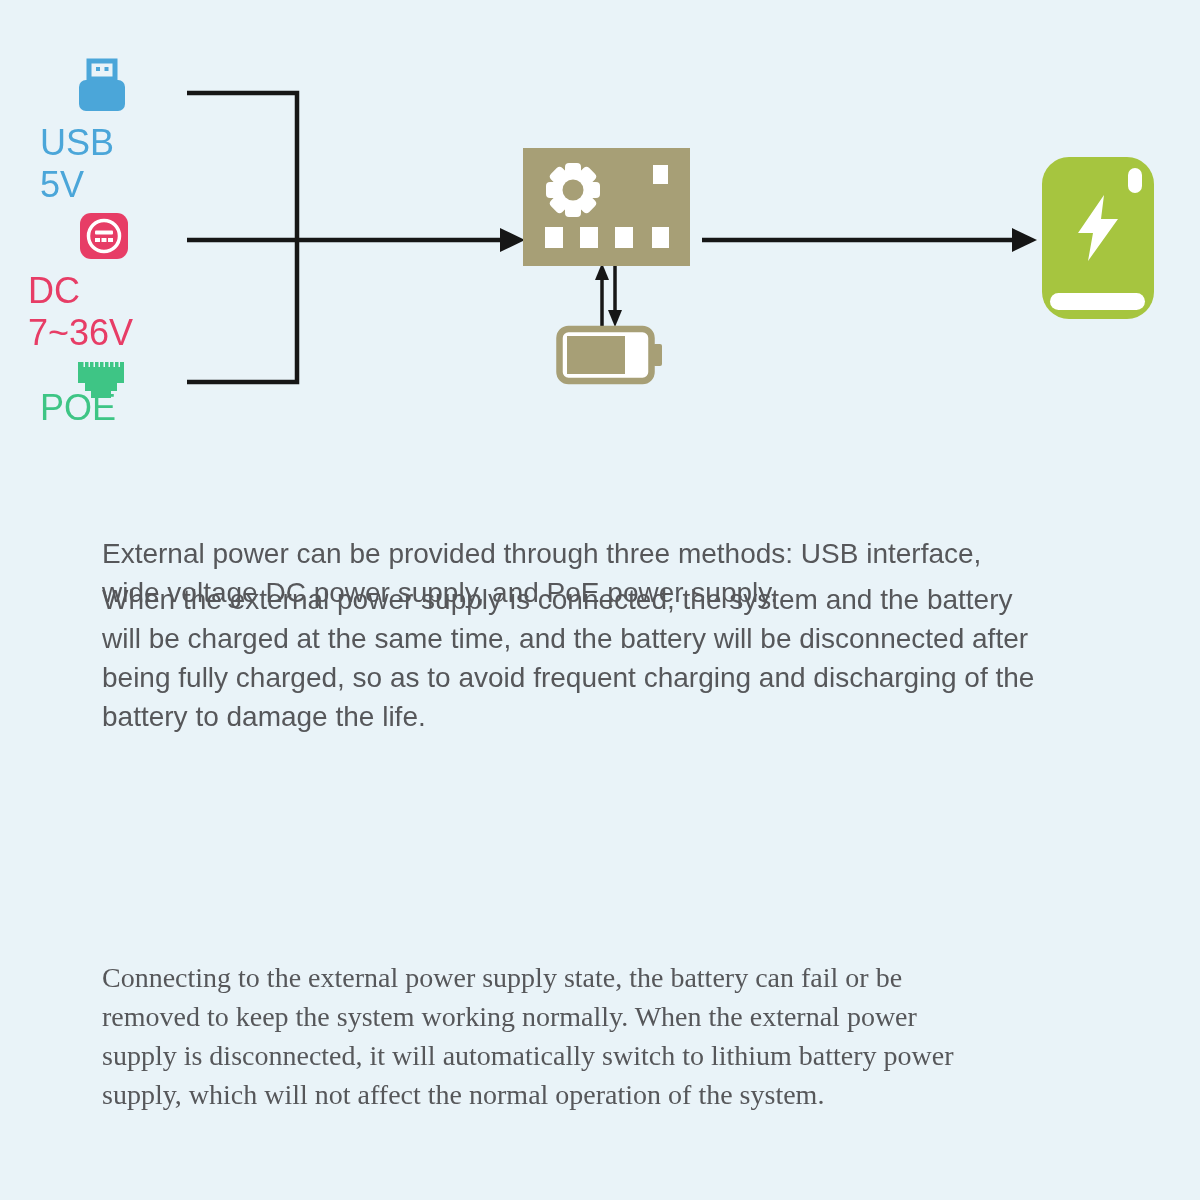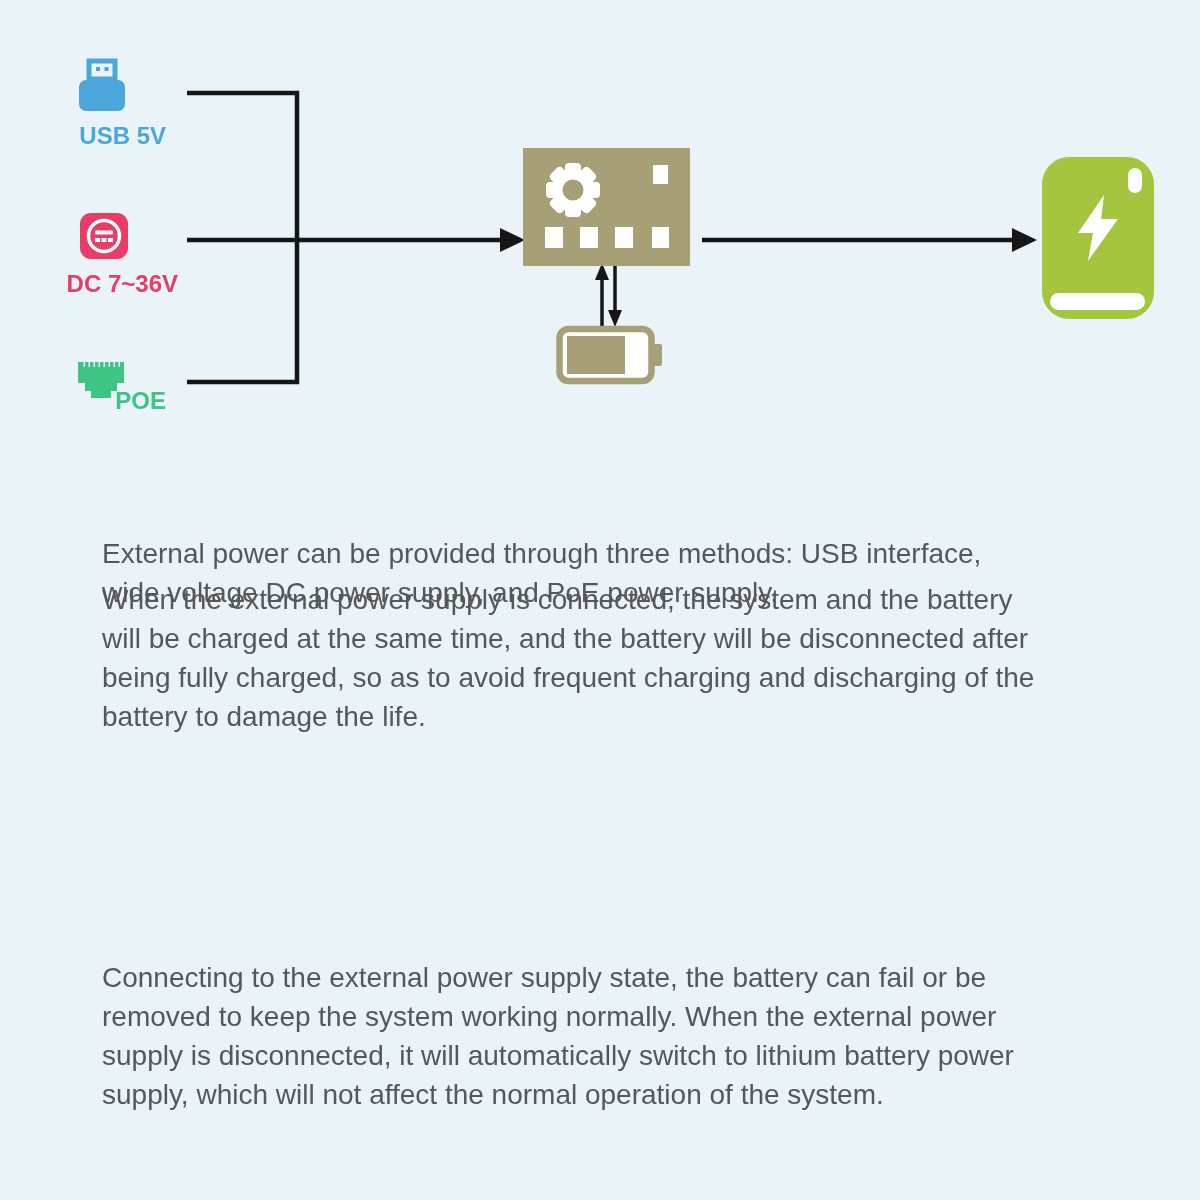--- a/index.html
+++ b/index.html
@@ -17,42 +17,42 @@
   .f-bg{fill:var(--background);}
   .f-tan{fill:var(--board-tan);}
   .s-tan{stroke:var(--board-tan);fill:#fff;}
   .f-green{fill:var(--powerbank-green);}
   .f-white{fill:#ffffff;}
   .s-white{stroke:#ffffff;fill:none;}
   .line{stroke:var(--line-black);stroke-width:4.5;fill:none;}
   .line.thin{stroke-width:3.5;}
   .f-line{fill:var(--line-black);}
   
-  .src-label{position:absolute;font-size:24px;text-align:right;font-weight:700;}
+  .src-label{position:absolute;font-size:36px;text-align:left;font-weight:400;}
   #usb-label{left:40px;top:122px;width:126px;color:var(--usb-blue);}
   #dc-label{left:28px;top:270px;width:150px;color:var(--dc-pink);}
   #poe-label{left:40px;top:387px;width:126px;color:var(--poe-green);}
   
   #connector-arrows{left:0;top:0;width:1200px;height:460px;}
   #usb-icon{left:78px;top:58px;width:48px;height:54px;}
   #dc-icon{left:80px;top:213px;width:48px;height:46px;}
   #poe-icon{left:78px;top:362px;width:46px;height:36px;}
   #circuit-board-icon{left:523px;top:148px;width:167px;height:118px;}
   #battery-icon{left:556px;top:325px;width:106px;height:60px;}
   #power-bank-icon{left:1042px;top:157px;width:112px;height:162px;}
   
   .para{
     position:absolute;left:102px;width:1050px;
     color:var(--text-gray);font-size:28px;line-height:39px;
     white-space:pre-line;margin:0;
   }
   #para-1{top:492px;margin-top:42px;}
   #para-2{top:560px;margin-top:20px;}
   #para-3{top:797px;}
-  #para-4{top:958px;}
+  #para-4{top:958px;font-family:Liberation Serif, serif;}
 </style>
 </head>
 <body>
 
 <div class="canvas">
 
   <svg id="connector-arrows" class="abs" viewBox="0 0 1200 460" xmlns="http://www.w3.org/2000/svg">
     <path class="line" d="M187,93 H297 M187,382 H297 M297,90.8 V384.2 M187,240 H502 M702,240 H1014"></path>
     <polygon class="f-line" points="500,228 500,252 525,240"></polygon>
     <polygon class="f-line" points="1012,228 1012,252 1037,240"></polygon>

